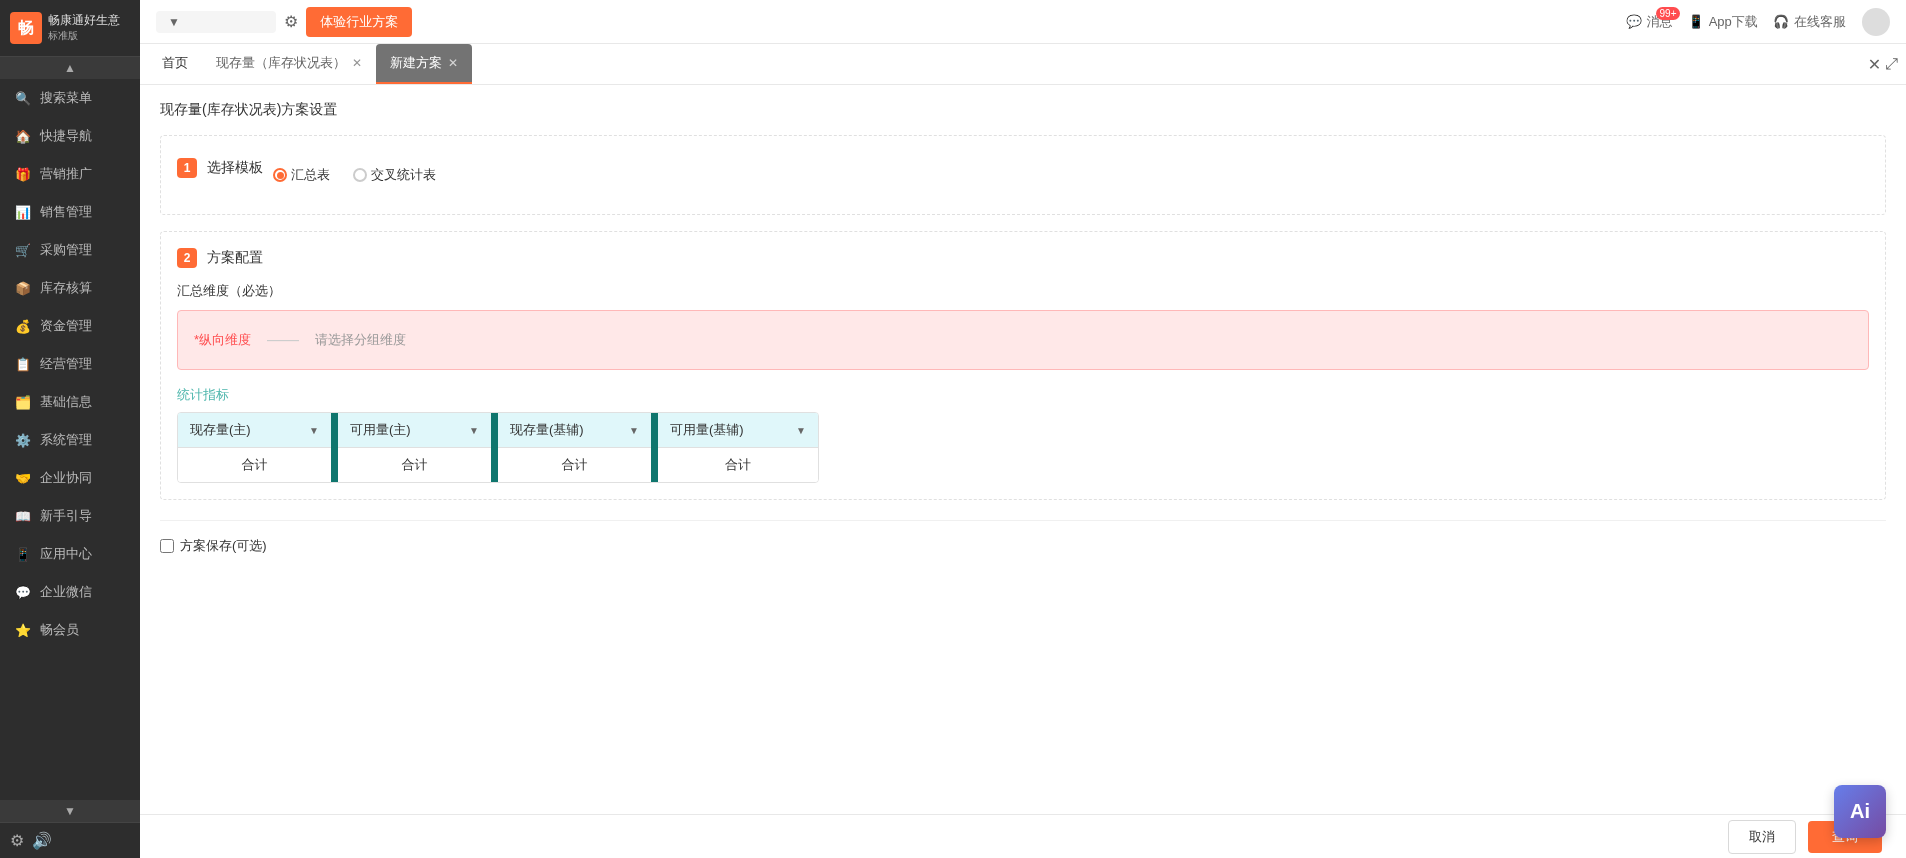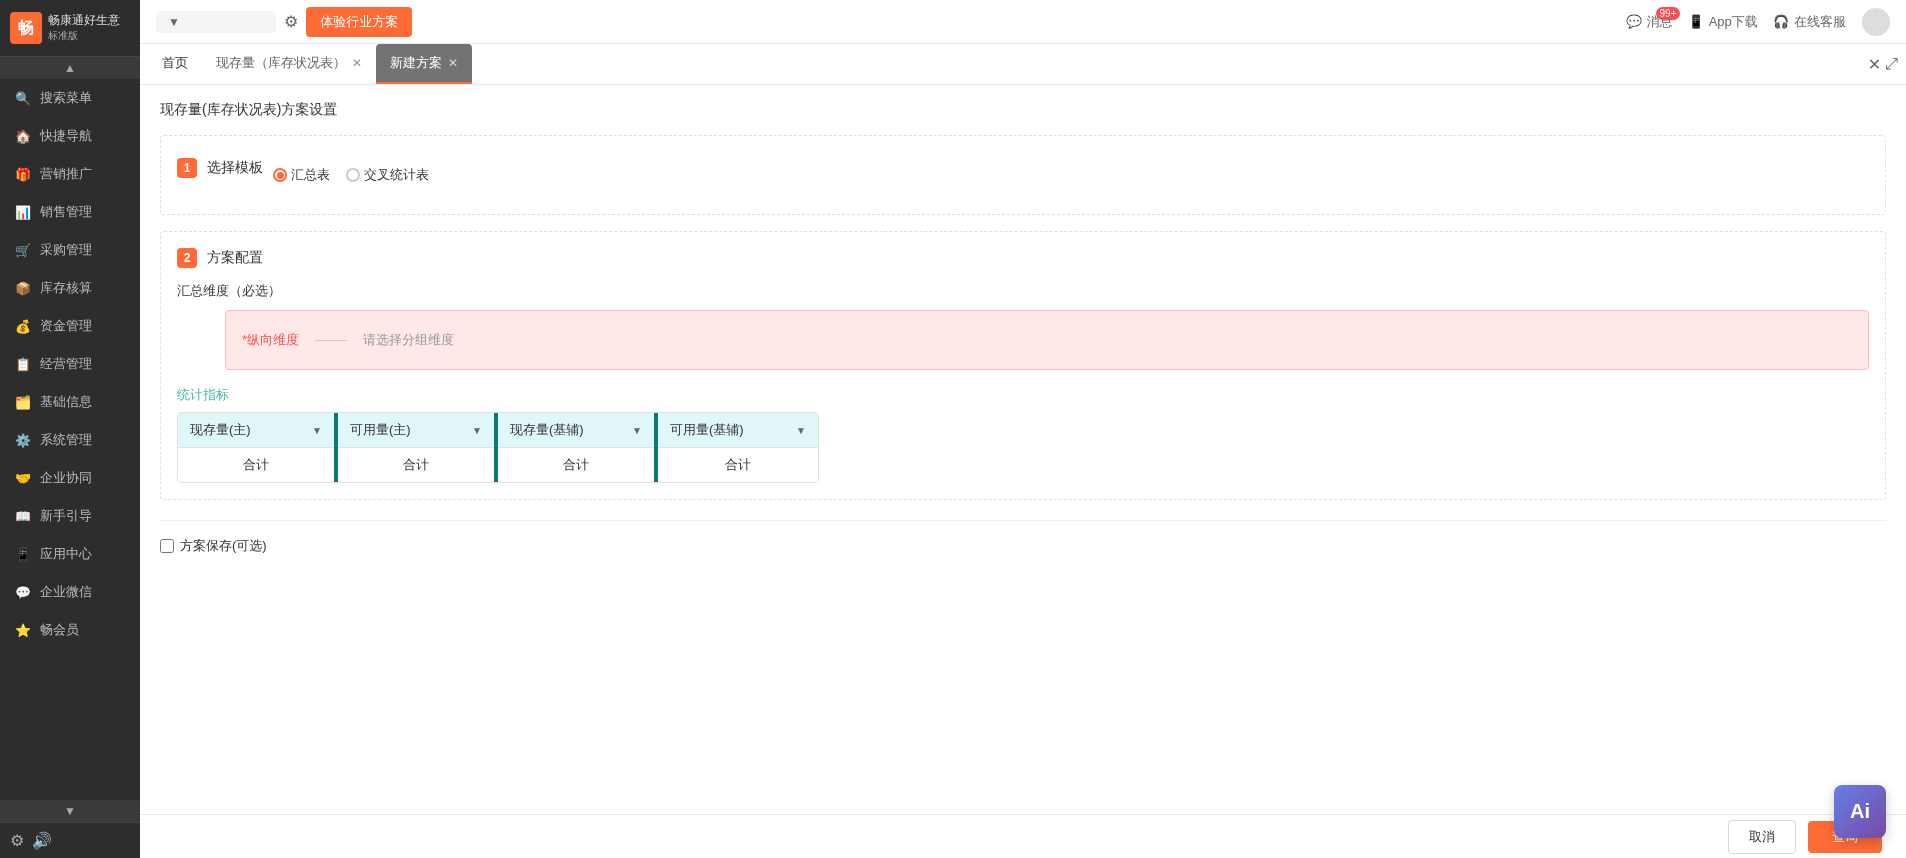--- a/index.html
+++ b/index.html
@@ -178,41 +178,40 @@
     }
     .section-num {
       width: 20px; height: 20px; border-radius: 4px;
       background: #ff6b35; color: white;
       display: flex; align-items: center; justify-content: center;
       font-size: 12px; font-weight: bold; flex-shrink: 0;
     }
     .section-title { font-size: 14px; font-weight: 500; color: #333; }
 
     
-    .radio-group { display: flex; align-items: center; gap: 16px; margin-top: 14px; }
+    .radio-group { display: flex; align-items: center; gap: 23px; margin-top: 14px; }
     .radio-item { display: flex; align-items: center; gap: 4px; cursor: pointer; font-size: 13px; color: #333; }
     .radio-circle {
       width: 14px; height: 14px; border-radius: 50%;
       border: 2px solid #ccc;
       display: flex; align-items: center; justify-content: center;
     }
     .radio-circle.checked { border-color: #ff6b35; }
     .radio-circle.checked::after {
       content: ''; width: 7px; height: 7px; border-radius: 50%;
       background: #ff6b35;
     }
 
     
     .dimension-label { font-size: 13px; color: #333; margin-bottom: 10px; }
     .dimension-box {
       background: #ffe8e8; border: 1px solid #ffb8b8;
       border-radius: 4px; padding: 20px 16px;
       display: flex; align-items: center; gap: 16px;
       min-height: 60px;
-      margin-left: 48px;
     }
     .dimension-required { color: #ff4d4f; font-size: 13px; }
     .dimension-divider { color: #ccc; font-size: 16px; }
     .dimension-placeholder { color: #999; font-size: 13px; }
 
     
     .indicator-settings {
       margin-top: 16px;
     }
     .indicator-settings-label {
@@ -241,21 +240,21 @@
       width: fit-content;
     }
     .stats-table-header {
       display: flex; background: #e0f7fa;
     }
     .stats-table-body {
       display: flex; background: white;
     }
     .stats-col {
       width: 160px;
-      border-right: 4px solid #0f766e;
+      border-right: 7px solid #0f766e;
       display: flex; flex-direction: column;
     }
     .stats-col:last-child { border-right: none; }
     .stats-header-cell {
       padding: 8px 12px;
       display: flex; align-items: center; justify-content: space-between;
       font-size: 13px; color: #333;
       border-bottom: 1px solid #e0e0e0;
       background: #e0f7fa;
     }

